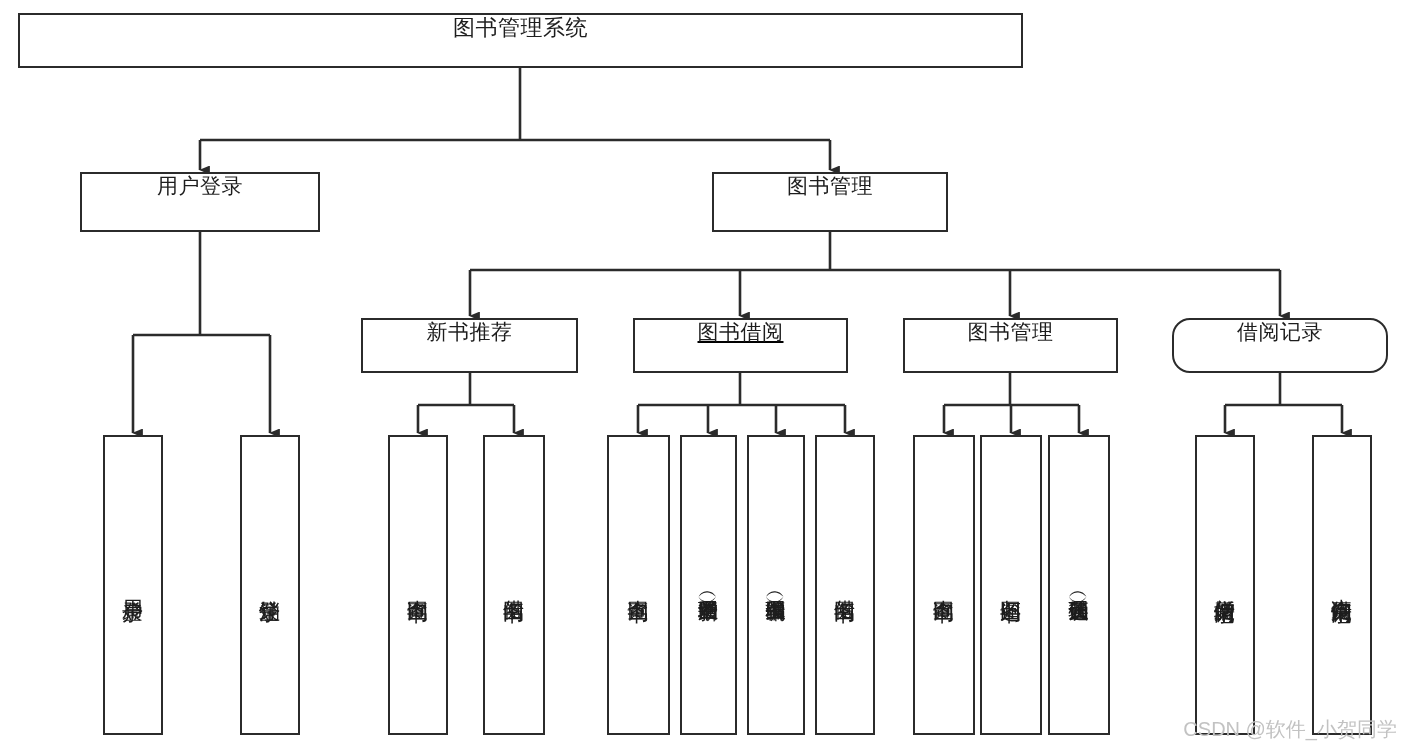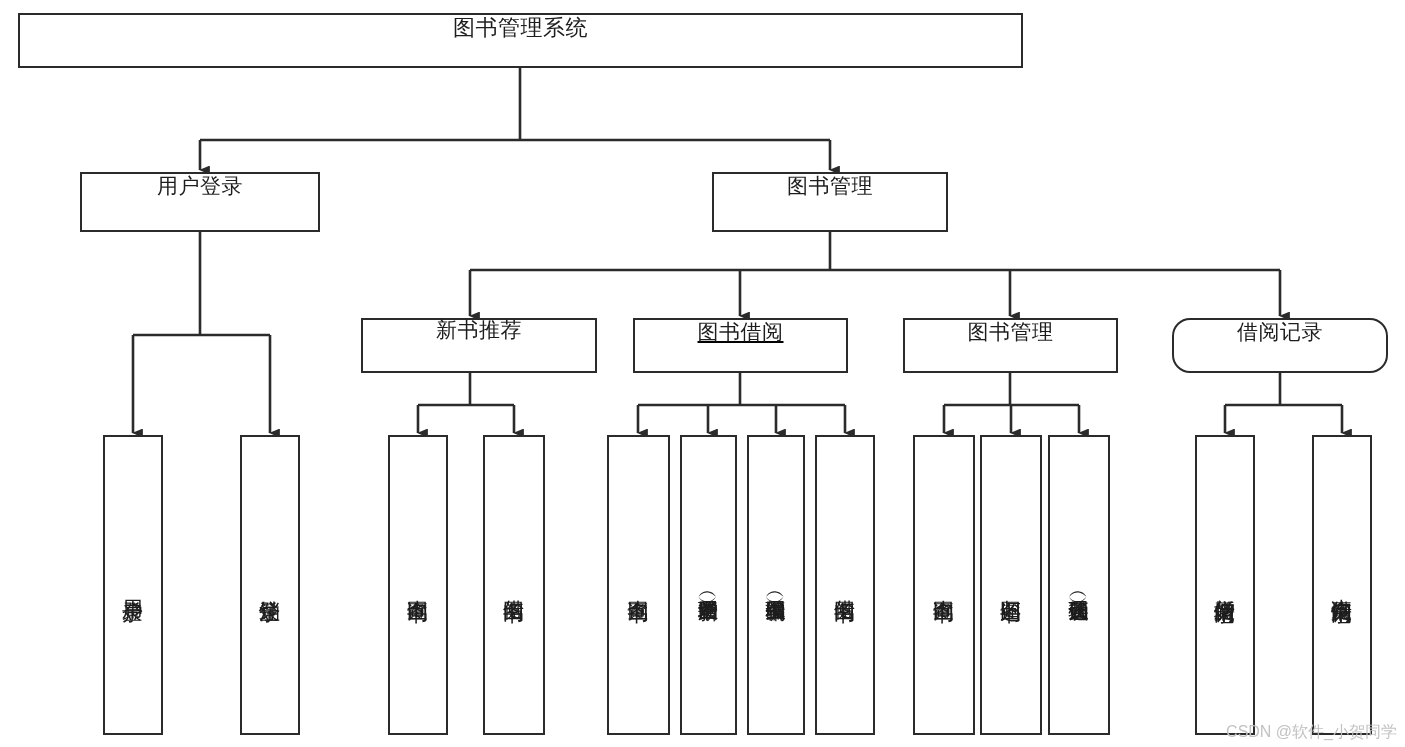--- a/index.html
+++ b/index.html
@@ -63,21 +63,21 @@
     white-space: nowrap;
   }
   .node.vert.long .node-label {
     letter-spacing: 0px;
     font-size: 20px;
   }
   .watermark {
     position: absolute;
     right: 8px;
     bottom: 4px;
-    font-size: 16px;
+    font-size: 20px;
     color: #c2c2c2;
     z-index: 5;
     white-space: nowrap;
   }
 </style>
 </head>
 <body>
 
 <div id="canvas">
 
@@ -127,21 +127,21 @@
   <div id="nodes-layer">
       <div class="node root horiz" style="left: 18px; top: 13px; width: 1005px; height: 55px;">
         <span class="node-label">图书管理系统</span>
       </div>
       <div class="node horiz" style="left: 80px; top: 172px; width: 240px; height: 60px;">
         <span class="node-label">用户登录</span>
       </div>
       <div class="node horiz" style="left: 712px; top: 172px; width: 236px; height: 60px;">
         <span class="node-label">图书管理</span>
       </div>
-      <div class="node horiz" style="left: 361px; top: 318px; width: 236px; height: 55px; font-family: Liberation Mono, monospace;">
+      <div class="node horiz" style="left: 361px; top: 318px; width: 217px; height: 55px;">
         <span class="node-label">新书推荐</span>
       </div>
       <div class="node horiz" style="left: 633px; top: 318px; width: 215px; height: 55px; text-decoration: underline;">
         <span class="node-label">图书借阅</span>
       </div>
       <div class="node horiz" style="left: 903px; top: 318px; width: 215px; height: 55px;">
         <span class="node-label">图书管理</span>
       </div>
       <div class="node horiz" style="left: 1172px; top: 318px; width: 216px; height: 55px; border-radius: 18px;">
         <span class="node-label">借阅记录</span>

